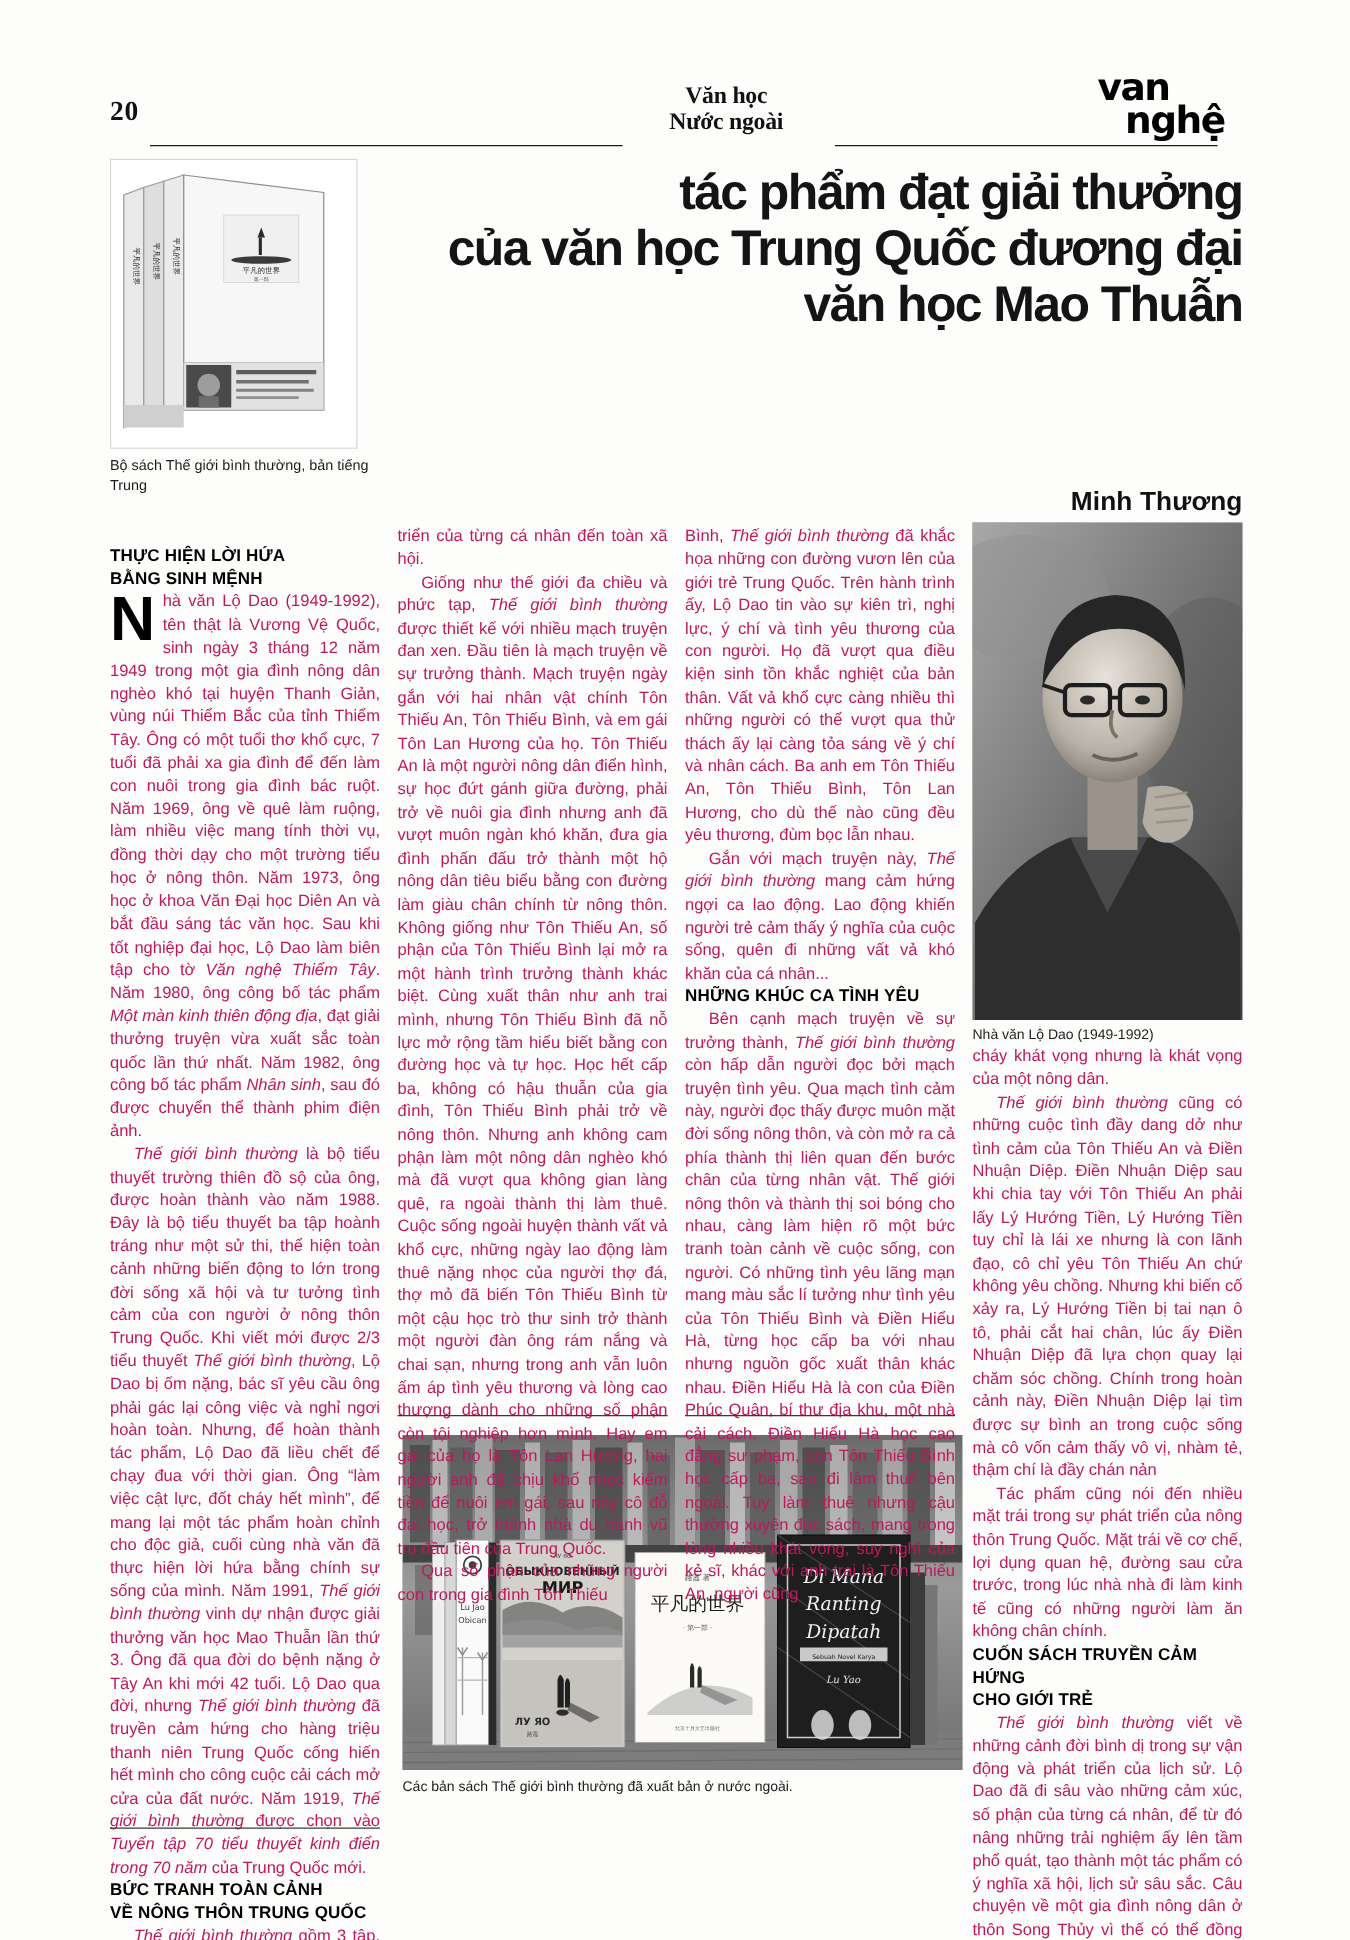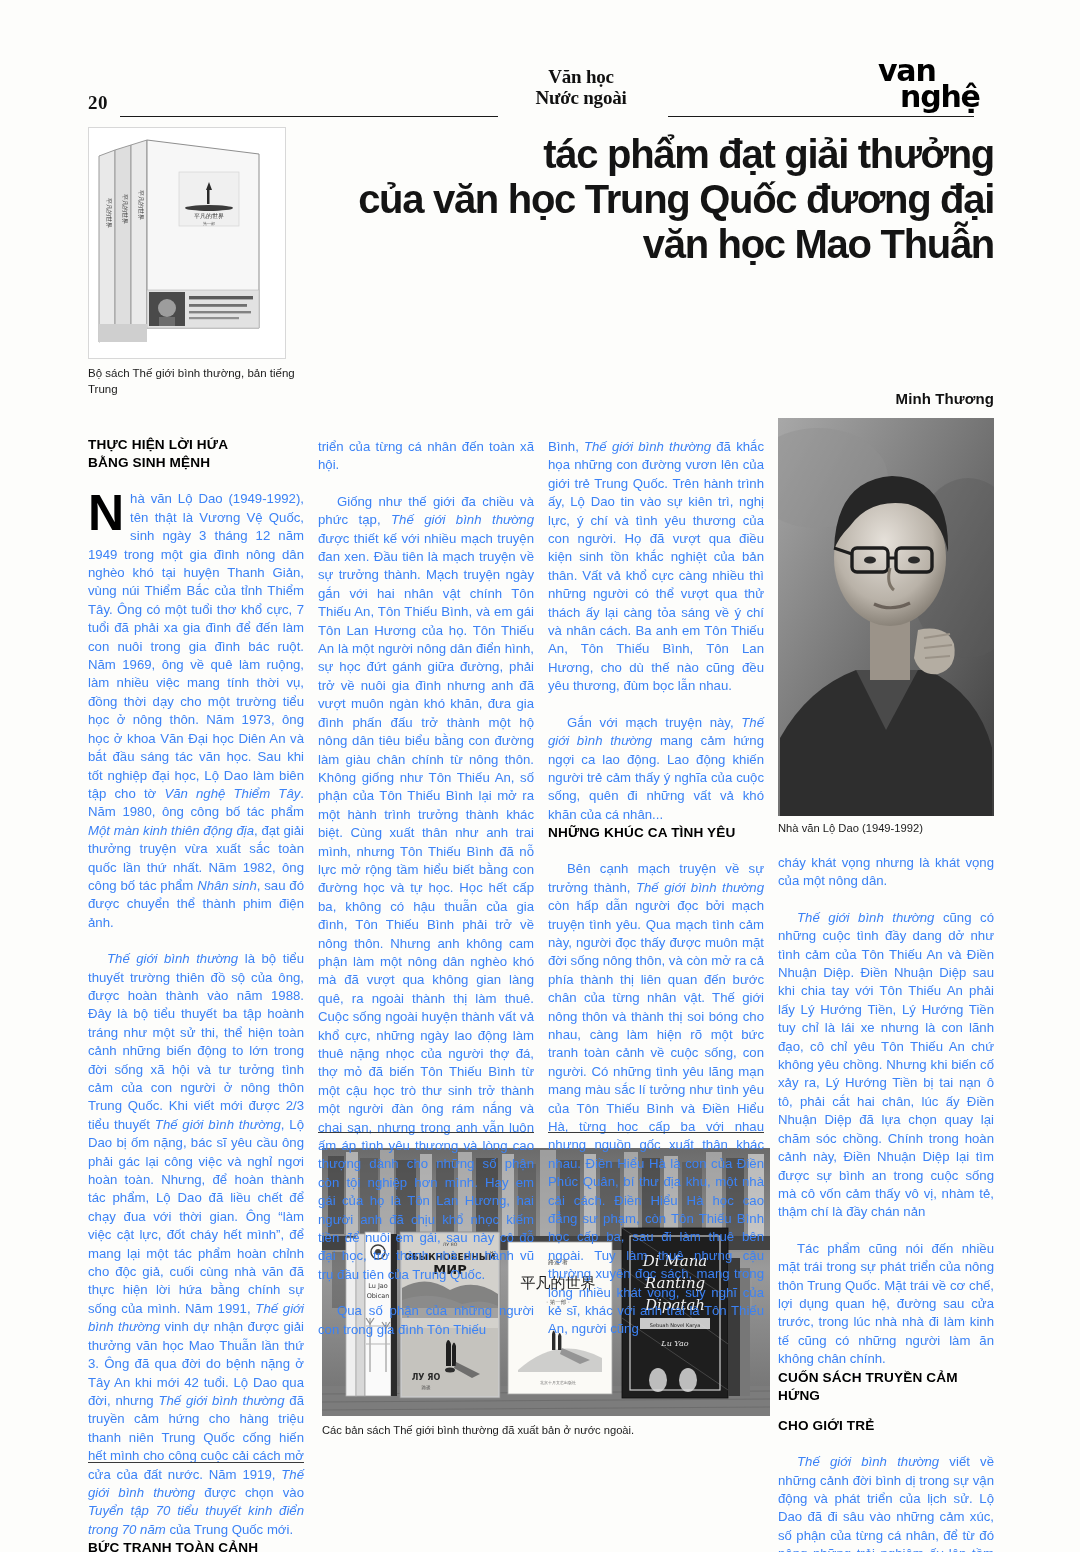--- a/index.html
+++ b/index.html
@@ -8,21 +8,21 @@
     background:#fdfdfb;
     font-family:"Liberation Sans",sans-serif;
     color:#111;
     -webkit-font-smoothing:antialiased;
   }
   .page{position:relative;width:1080px;height:1552px;box-sizing:border-box;}
 
   
   .masthead{position:absolute;left:88px;top:62px;width:906px;height:62px;}
   .folio{position:absolute;left:0;top:14px;font-family:"Liberation Serif",serif;
-         font-weight:bold;font-size:19px;letter-spacing:.5px;color:#111;margin-top:16px;}
+         font-weight:bold;font-size:22px;letter-spacing:.5px;color:#111;}
   .rule-left{position:absolute;left:32px;top:54px;width:378px;height:0;
              border-top:1.6px solid #1a1a1a;}
   .rule-right{position:absolute;left:580px;top:54px;width:306px;height:0;
               border-top:1.6px solid #1a1a1a;}
   .section-label{position:absolute;left:404px;top:4px;width:178px;text-align:center;
                  font-family:"Liberation Serif",serif;line-height:1.12;}
   .section-label .l1{display:block;font-size:19px;font-weight:bold;letter-spacing:-.2px;}
   .section-label .l2{display:block;font-size:19px;font-weight:bold;letter-spacing:-.2px;}
   .brand{position:absolute;right:-4px;top:-4px;width:120px;text-align:left;
          font-family:"DejaVu Sans",sans-serif;font-weight:bold;color:#000000;
@@ -36,32 +36,32 @@
   .hero-cap{position:absolute;left:88px;top:366px;width:210px;
             font-size:11.5px;line-height:1.38;color:#1b1b1b;}
 
   .headline{position:absolute;left:300px;top:130px;width:694px;text-align:right;}
   .hl-1{font-family:"DejaVu Sans",sans-serif;font-style:italic;font-weight:bold;
         font-size:50px;line-height:1.06;color:#8e8e8e;letter-spacing:-1.3px;
         white-space:nowrap;}
   .hl-2{font-family:Liberation Sans, sans-serif;font-weight:bold;font-size:40px;
         line-height:1.13;color:#141414;letter-spacing:-1.3px;margin-top:2px;}
   .hl-2 span{display:block;white-space:nowrap;}
-  .byline{position:absolute;right:86px;top:390px;font-size:15px;font-weight:bold;
+  .byline{position:absolute;right:86px;top:390px;font-size:21px;font-weight:bold;
           color:#111;letter-spacing:.1px;}
 
   
   .cols{position:absolute;left:88px;top:420px;width:906px;}
   .col{position:absolute;top:0;width:216px;}
   .c1{left:0;}.c2{left:230px;}.c3{left:460px;}.c4{left:690px;width:216px;}
 
   .col p,.col h3{margin:0;}
   .col p{
     font-size:13.2px;line-height:1.395;text-align:justify;
-    text-justify:inter-word;color:#3b82f6;hyphens:none;margin-top:18px;
+    text-justify:inter-word;color:#be185d;hyphens:none;
   }
   .col p.ind{text-indent:19px;}
   .kicker{
     font-size:13.6px;font-weight:bold;letter-spacing:.15px;
     line-height:1.34;color:#000;margin:7px 0 3px 0;text-transform:uppercase;
   }
   .kicker.first{margin-top:16px;}
   i,em{font-style:italic;}
 
   
@@ -339,21 +339,21 @@
       </p>
     </div>
 
     <div class="col c4" style="top:416px">
       <p>cháy khát vọng nhưng là khát vọng của một nông dân.</p>
       <p class="ind">
         <i>Thế giới bình thường</i><span> cũng có những cuộc tình đầy dang dở như tình cảm của Tôn Thiếu An và Điền Nhuận Diệp. Điền Nhuận Diệp sau khi chia tay với Tôn Thiếu An phải lấy Lý Hướng Tiền, Lý Hướng Tiền tuy chỉ là lái xe nhưng là con lãnh đạo, cô chỉ yêu Tôn Thiếu An chứ không yêu chồng. Nhưng khi biến cố xảy ra, Lý Hướng Tiền bị tai nạn ô tô, phải cắt hai chân, lúc ấy Điền Nhuận Diệp đã lựa chọn quay lại chăm sóc chồng. Chính trong hoàn cảnh này, Điền Nhuận Diệp lại tìm được sự bình an trong cuộc sống mà cô vốn cảm thấy vô vị, nhàm tẻ, thậm chí là đầy chán nản</span>
       </p>
       <p class="ind">Tác phẩm cũng nói đến nhiều mặt trái trong sự phát triển của nông thôn Trung Quốc. Mặt trái về cơ chế, lợi dụng quan hệ, đường sau cửa trước, trong lúc nhà nhà đi làm kinh tế cũng có những người làm ăn không chân chính.</p>
       <h3 class="kicker">CUỐN SÁCH TRUYỀN CẢM HỨNG</h3>
-      <h3 class="kicker" style="margin-top:12px">CHO GIỚI TRẺ</h3>
+      <h3 class="kicker" style="margin-top:0">CHO GIỚI TRẺ</h3>
       <p class="ind">
         <i>Thế giới bình thường</i><span> viết về những cảnh đời bình dị trong sự vận động và phát triển của lịch sử. Lộ Dao đã đi sâu vào những cảm xúc, số phận của từng cá nhân, để từ đó nâng những trải nghiệm ấy lên tầm phổ quát, tạo thành một tác phẩm có ý nghĩa xã hội, lịch sử sâu sắc. Câu chuyện về một gia đình nông dân ở thôn Song Thủy vì thế có thể đồng vọng và lay động hàng triệu trái tim, khiến độc giả xúc động </span>
       </p>
     </div>
   </div>
 
   <div class="endrule" style="left:88px;top:1462px;width:216px;"></div>
   <div class="endrule" style="left:318px;top:1132px;width:216px;"></div>
   <div class="endrule" style="left:548px;top:1132px;width:216px;"></div>
 

